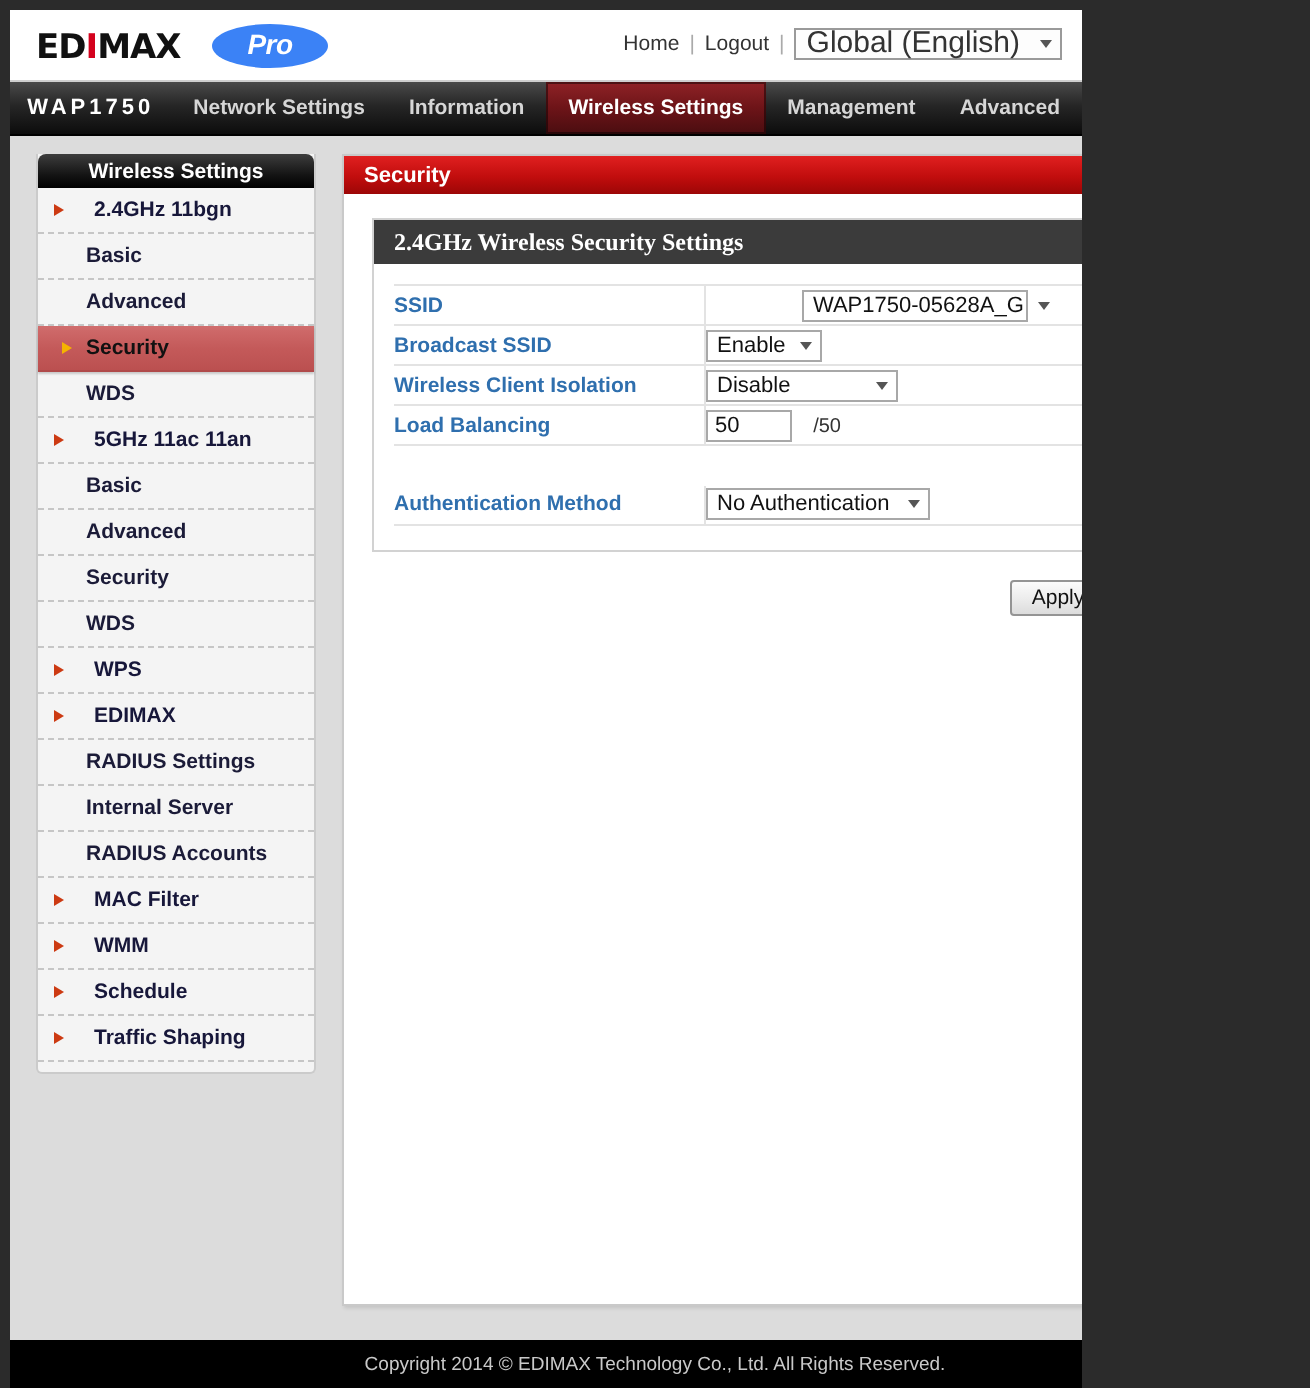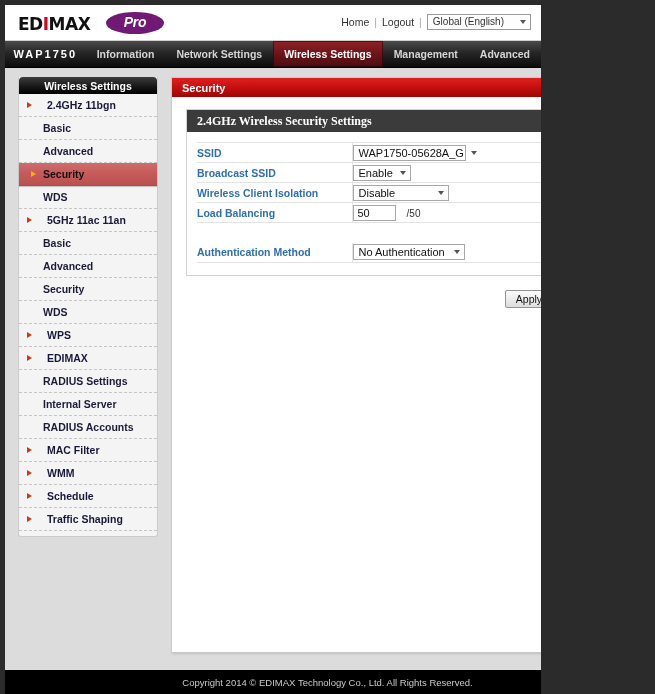--- a/index.html
+++ b/index.html
@@ -63,21 +63,21 @@
   #logo-text .dot {
     color: #d4021d;
   }
 
   #logo-pro {
     position: absolute;
     left: 88px;
     top: 2px;
     width: 58px;
     height: 22px;
-    background: #701a75;
+    background: #3b82f6;
     border-radius: 50%;
     color: #fff;
     font-style: italic;
     font-weight: bold;
     font-size: 14px;
     text-align: center;
     line-height: 21px;
     letter-spacing: -0.3px;
   }
 
@@ -93,25 +93,25 @@
   }
   #topright a {
     color: #333;
     text-decoration: none;
   }
   #topright .sep { color: #aaa; }
 
   #lang-select {
     display: inline-flex;
     align-items: center;
-    gap: 16px;
+    gap: 10px;
     border: 1px solid #9a9a9a;
     background: #fdfdfd;
     padding: 1px 4px 1px 5px;
-    font-size: 10px;
+    font-size: 15px;
     height: 16px;
     line-height: 14px;
   }
   .caret {
     width: 0; height: 0;
     border-left: 3.5px solid transparent;
     border-right: 3.5px solid transparent;
     border-top: 4px solid #555;
     display: inline-block;
   }
@@ -323,21 +323,21 @@
     font-size: 11px;
     color: #111;
     padding: 0 4px 0 5px;
     line-height: 14px;
     cursor: pointer;
     white-space: nowrap;
   }
   .sel .caret {
     margin-left: 7px;
   }
-  .sel.w-ssid   { width: 113px; }
+  .sel.w-ssid   { width: 113px; margin-left: 48px; }
   .sel.w-bcast  { width: 58px; }
   .sel.w-iso    { width: 96px; }
   .sel.w-auth   { width: 112px; }
   .sel.w-addl   { width: 207px; }
 
   .txtbox {
     display: inline-flex;
     align-items: center;
     border: 1px solid #a8a8a8;
     background: #ffffff;
@@ -410,22 +410,22 @@
         <span id="lang-select">
           <span>Global (English)</span>
           <span class="caret"></span>
         </span>
       </div>
     </div>
 
     <div id="navbar">
       <div id="model">WAP1750</div>
       <div id="navtabs" style="display: flex;">
+          <div class="navtab">Network Settings</div>
           <div class="navtab">Information</div>
-          <div class="navtab">Network Settings</div>
           <div class="navtab active">Wireless Settings</div>
           <div class="navtab">Management</div>
           <div class="navtab">Advanced</div>
         </div>
     </div>
 
     <div id="body">
 
       <div id="sidebar">
         <div id="sidebar-head">Wireless Settings</div>

